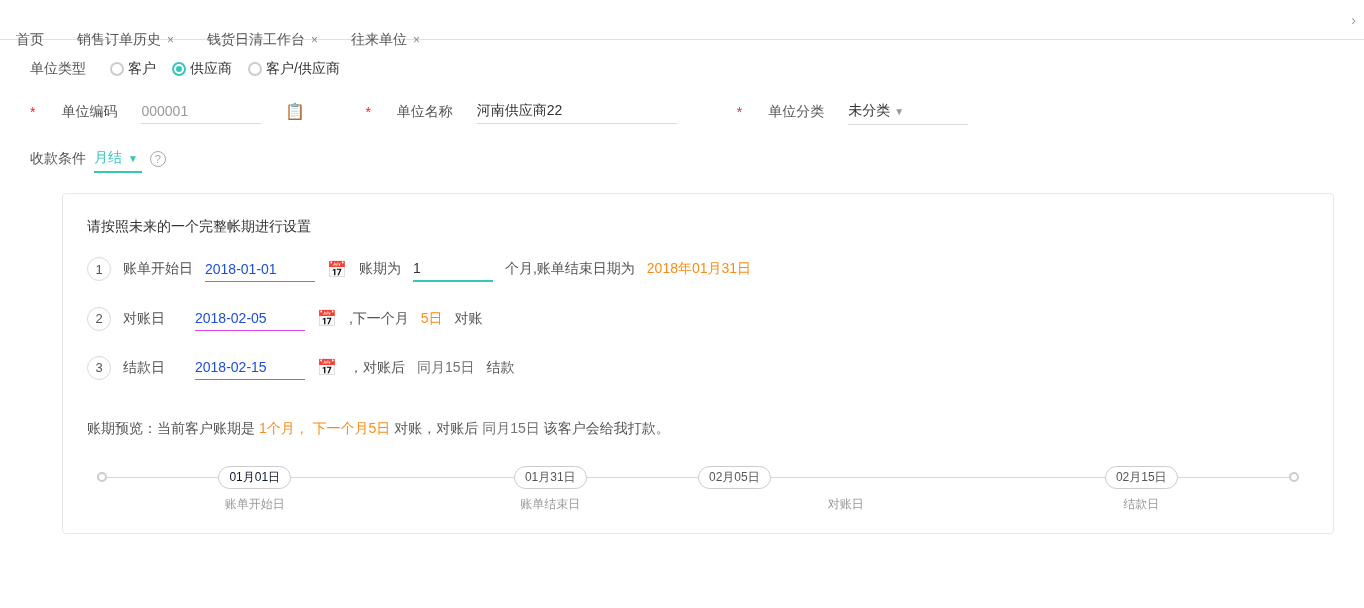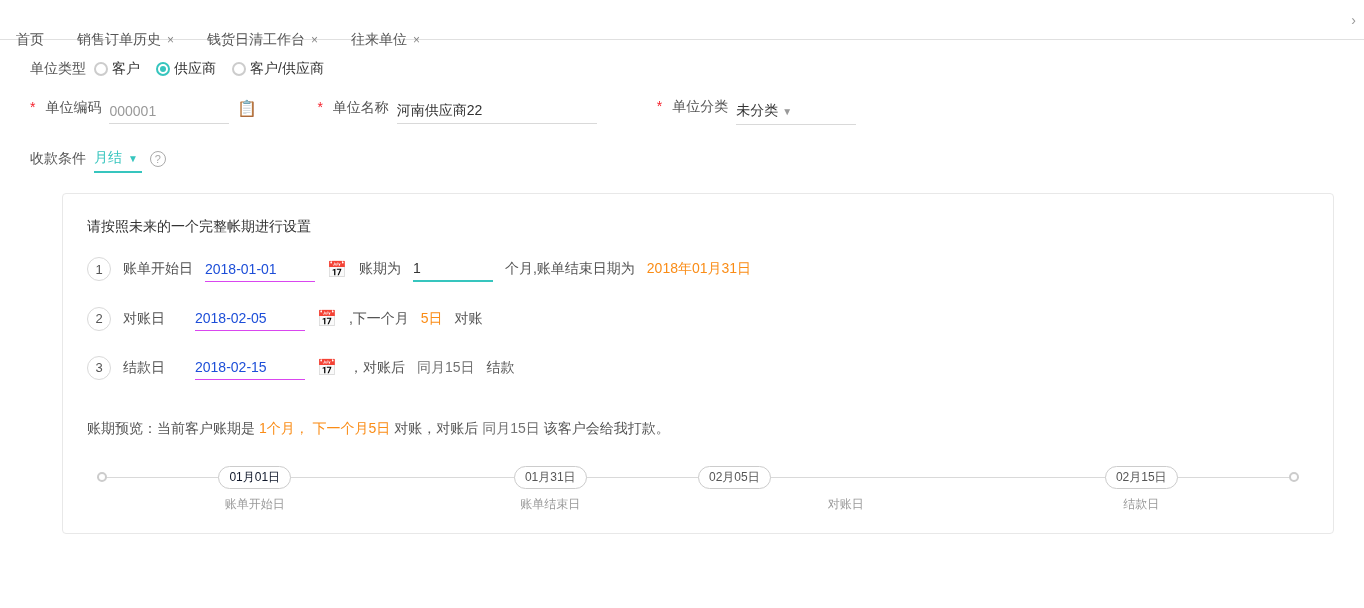--- a/index.html
+++ b/index.html
@@ -55,22 +55,22 @@
 
     
     .form-row {
       display: flex;
       align-items: center;
       margin-bottom: 20px;
       gap: 20px;
     }
     .form-group {
       display: flex;
-      align-items: flex-start;
-      gap: 8px;
+      align-items: center;
+      gap: 24px;
     }
     .form-label {
       color: #555;
       white-space: nowrap;
     }
     .required-star {
       color: #f5222d;
       margin-right: 2px;
     }
 

